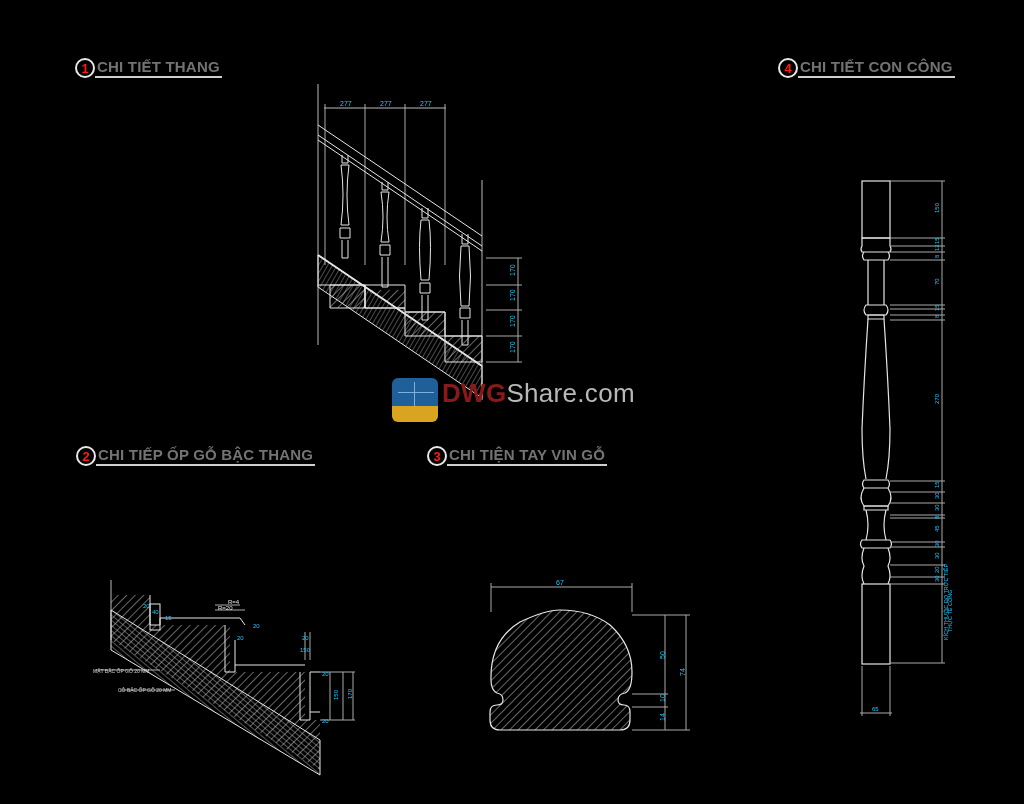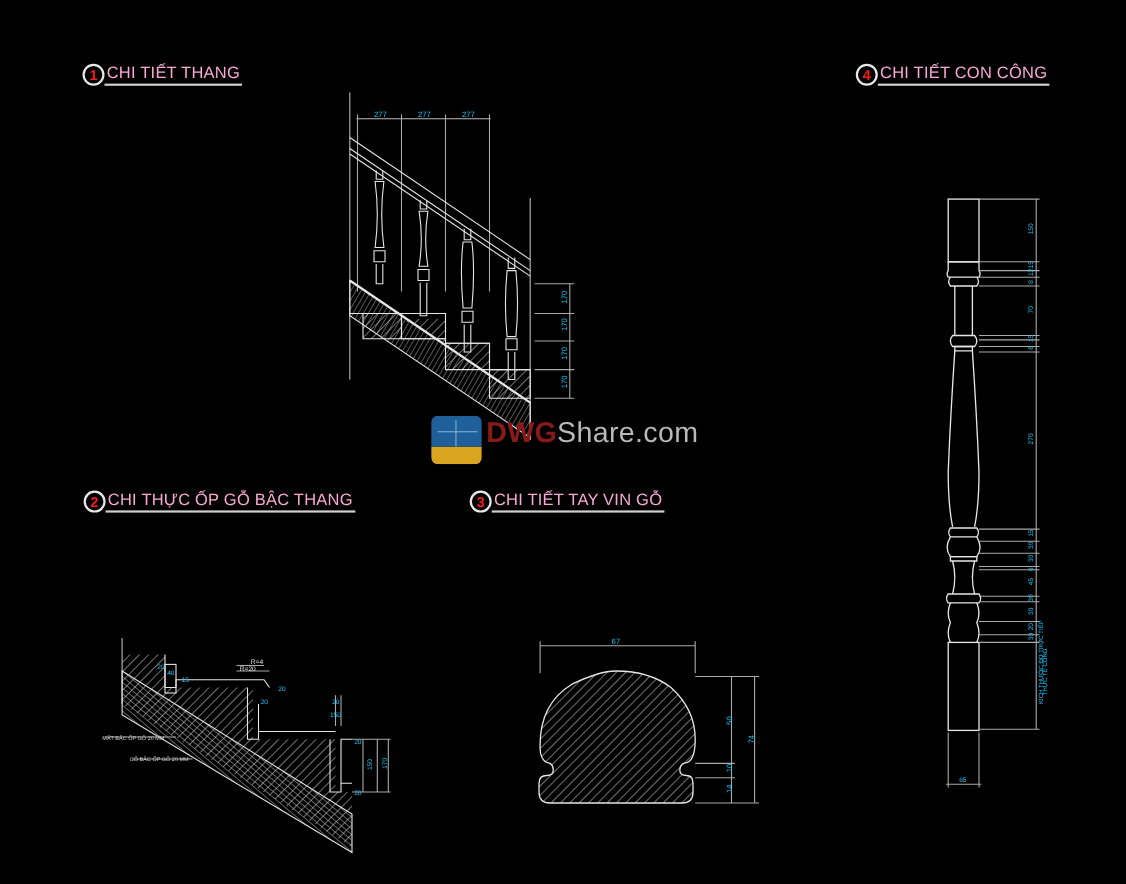--- a/index.html
+++ b/index.html
@@ -1,44 +1,44 @@
 <!DOCTYPE html>
 <html><head>
 <meta charset="utf-8">
 <style>
   html, body { margin:0; padding:0; background:#000; }
   body { width:1024px; height:804px; position:relative; overflow:hidden; font-family:"Liberation Sans", sans-serif; }
   .title { position:absolute; display:flex; align-items:flex-end; }
   .title .num { width:20px; height:20px; border:2px solid #e8e8e8; border-radius:50%; color:#ff1a1a; font-weight:bold; font-size:13px; display:flex; align-items:center; justify-content:center; box-sizing:border-box; }
-  .title .txt { color:#f9a8d4; font-weight:normal; font-size:15px; border-bottom:2px solid #cfcfcf; padding:0 2px 1px 2px; margin-left:0; line-height:16px; letter-spacing:0.2px; }
+  .title .txt { color:#737373; font-weight:bold; font-size:15px; border-bottom:2px solid #cfcfcf; padding:0 2px 1px 2px; margin-left:0; line-height:16px; letter-spacing:0.2px; }
   svg.cad { position:absolute; left:0; top:0; }
   .watermark { position:absolute; left:392px; top:378px; display:flex; align-items:flex-start; }
   .wm-logo { width:46px; height:44px; border-radius:6px; overflow:hidden; position:relative; }
   .wm-logo .top { height:28px; background:#1f5f9a; position:relative; }
   .wm-logo .bot { height:16px; background:#d9a521; }
   .wm-logo .top:before { content:""; position:absolute; left:22px; top:4px; width:1px; height:24px; background:#7fb0d8; }
   .wm-logo .top:after { content:""; position:absolute; left:6px; top:14px; width:36px; height:1px; background:#7fb0d8; }
   .wm-text { font-size:26px; margin-left:4px; letter-spacing:0.3px; }
   .wm-text .a { color:#8a1a1a; font-weight:bold; }
   .wm-text .b { color:#b8b8b8; }
 </style>
 </head>
 <body>
 
 <div class="title" style="left:75px;top:58px;">
   <span class="num">1</span>
   <span class="txt">CHI TIẾT THANG</span>
 </div>
 <div class="title" style="left:76px;top:446px;">
   <span class="num">2</span>
-  <span class="txt">CHI THỰC ỐP GỖ BẬC THANG</span>
+  <span class="txt">CHI TIẾP ỐP GỖ BẬC THANG</span>
 </div>
 <div class="title" style="left:427px;top:446px;">
   <span class="num">3</span>
-  <span class="txt">CHI TIẾT TAY VIN GỖ</span>
+  <span class="txt">CHI TIỆN TAY VIN GỖ</span>
 </div>
 <div class="title" style="left:778px;top:58px;">
   <span class="num">4</span>
   <span class="txt">CHI TIẾT CON CÔNG</span>
 </div>
 
 <svg class="cad" width="1024" height="804" viewBox="0 0 1024 804">
   <defs>
     <pattern id="hatch" width="6" height="6" patternUnits="userSpaceOnUse" patternTransform="rotate(45)">
       <line x1="0" y1="0" x2="0" y2="6" stroke="#cfcfcf" stroke-width="1"></line>

